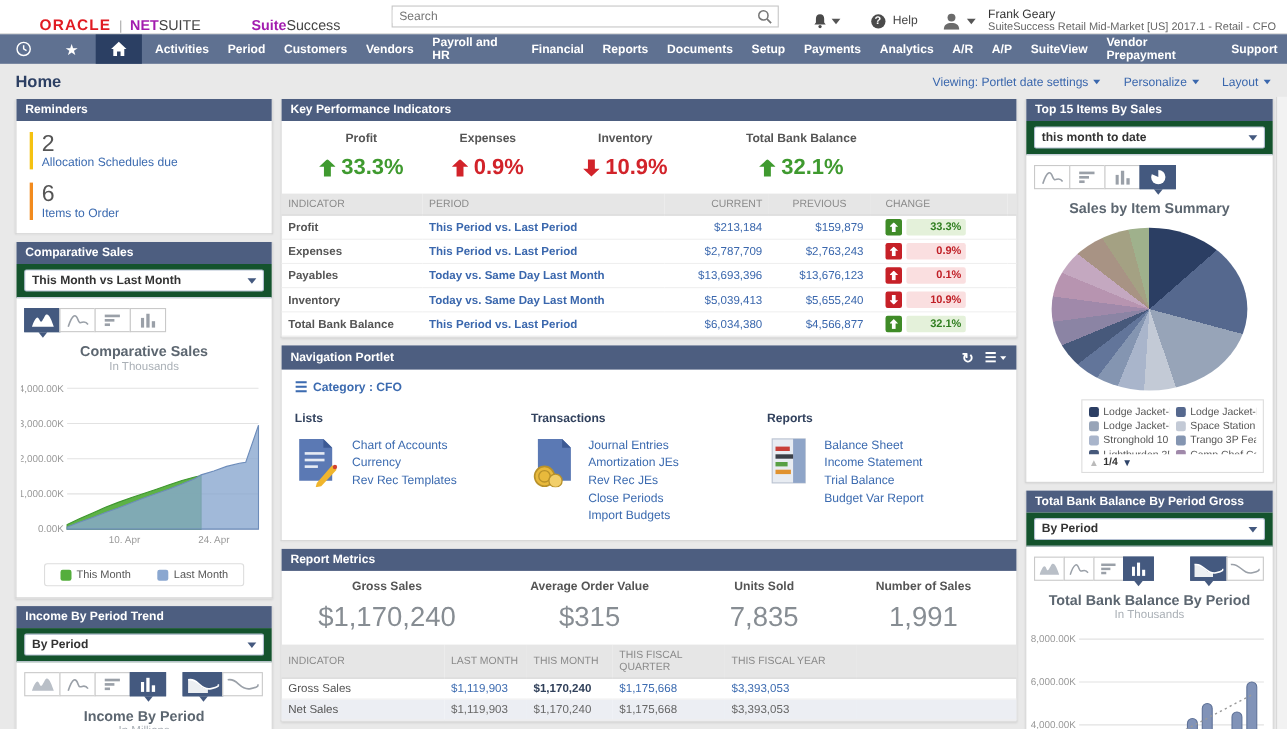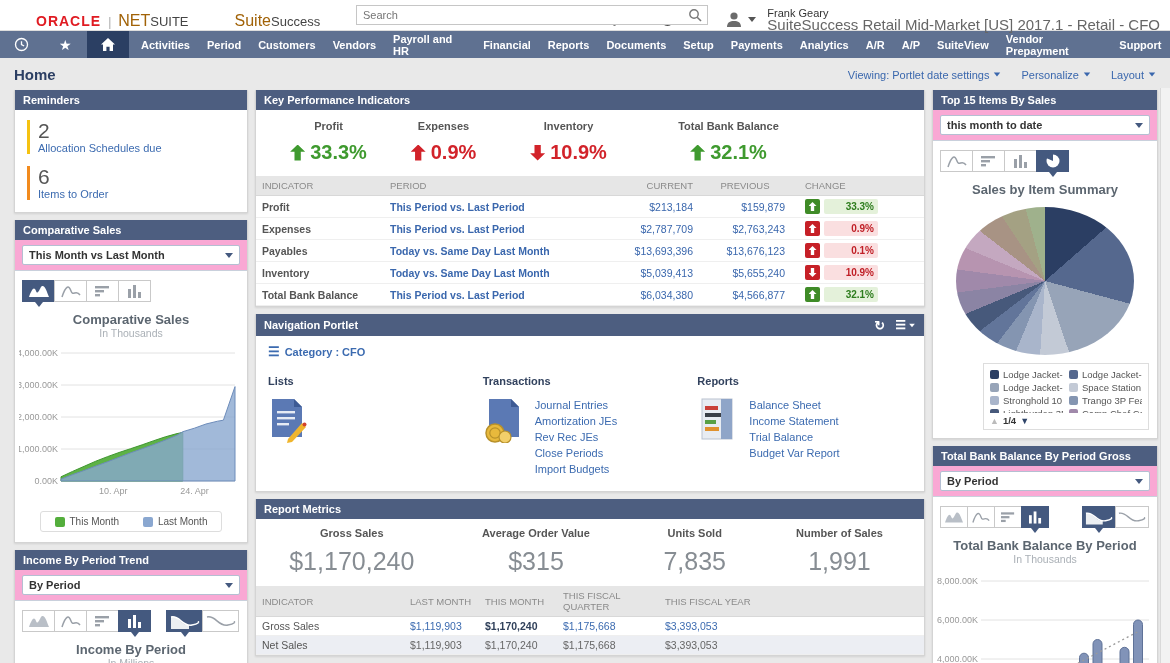--- a/index.html
+++ b/index.html
@@ -4,33 +4,33 @@
 <style>
   html,body{margin:0;padding:0}
   body{width:1170px;height:663px;overflow:hidden;background:#e9e9e9;
        font-family:"Liberation Sans",sans-serif;font-size:11px;color:#333;position:relative}
   a{text-decoration:none;cursor:pointer}
   
   .topbar{height:30px;background:#fff;display:flex;align-items:flex-end;position:relative;border-bottom:1px solid #ddd}
   .brand{display:flex;align-items:baseline;margin-left:36px}
   .oracle{color:#e01b22;font-weight:bold;font-size:14px;letter-spacing:1px}
   .bsep{color:#aaa;margin:0 7px;font-size:12px}
-  .ns-b,.pr-b{font-weight:normal;font-size:16px;color:#a16207}
+  .ns-b,.pr-b{font-weight:bold;font-size:13px;color:#a21caf}
   .ns-r,.pr-r{font-size:13px;color:#444}
   .product{margin-left:46px}
   .search-wrap{position:absolute;left:356px;top:5px;width:352px;height:20px;border:1px solid #c6c6c6;background:#fff;display:flex;align-items:center;box-sizing:border-box}
   .search-input{flex:1;border:none;outline:none;font-size:11px;color:#555;padding:0 6px;font-family:inherit}
   .search-icon{margin-right:5px;display:flex}
   .topbar-right{margin-left:auto;display:flex;align-items:center;gap:7px;padding-right:10px}
   .caret{display:inline-block;width:0;height:0;border-left:4px solid transparent;border-right:4px solid transparent;border-top:5px solid #555}
   .help-circ{width:13px;height:13px;border-radius:50%;background:#4a4a4a;color:#fff;font-size:10px;font-weight:bold;display:inline-flex;align-items:center;justify-content:center}
   .help-lbl{color:#444;margin-right:14px}
   .user-block{line-height:11px;margin-left:4px}
   .user-name{font-size:11px;color:#333}
-  .user-role{font-size:15px;color:#666}
+  .user-role{font-size:10px;color:#666}
   
   .navbar{height:27px;background:#5f7191;display:flex;align-items:stretch}
   .nav-iconbtn{width:44px;display:flex;align-items:center;justify-content:center;color:#fff;cursor:pointer}
   .nav-iconbtn.home{background:#2b3f63;width:42px}
   .nav-star{font-size:14px;color:#fff}
   .nav-links{display:flex;align-items:stretch;margin-left:4px}
   .nav-links a{color:#fff;font-weight:bold;font-size:11px;padding:0 8.5px;display:flex;align-items:center}
   
   .page-head{display:flex;align-items:center;padding:8px 14px 7px}
   .home-title{font-size:15px;font-weight:bold;color:#2c3f63}
@@ -39,21 +39,21 @@
   .ph-link .caret{border-top-color:#3a67ad;transform:scale(.8)}
   
   .dashboard{display:flex;gap:7px;padding:0 12px 0 14px;align-items:flex-start}
   .col-left{width:234px;flex:none}.col-mid{width:670px;flex:none}.col-right{width:226px;flex:none}
   .portlet{background:#fff;border:1px solid #d4d4d4;border-top:none;margin-bottom:7px;box-shadow:0 1px 2px rgba(0,0,0,.1)}
   .phead{background:#4d5e80;color:#fff;font-weight:bold;font-size:11px;padding:4px 8px;display:flex;align-items:center}
   .phead .hicons{margin-left:auto;display:flex;gap:10px;align-items:center}
   .hicon{color:#fff;font-size:13px;line-height:1;cursor:pointer}
   .hmenu{display:flex;align-items:center;gap:2px;font-size:12px;cursor:pointer}
   .hmenu .caret{border-top-color:#fff;transform:scale(.7)}
-  .select-bar{background:#f9a8d4;padding:5px 7px;border-bottom:1px solid #c9d0dc}
+  .select-bar{background:#14532d;padding:5px 7px;border-bottom:1px solid #c9d0dc}
   .fake-select{background:#fff;border:1px solid #b4bfd2;border-radius:2px;height:18px;display:flex;align-items:center;padding:0 6px;font-size:11px;font-weight:bold;color:#333;cursor:pointer}
   .fake-select .caret{margin-left:auto;border-top-color:#44597f}
   
   .chart-icons{display:flex;padding:9px 8px 10px;align-items:center}
   .icon-btn{width:33px;height:22px;border:1px solid #c9c9c9;background:#fff;display:flex;align-items:center;justify-content:center;margin-left:-1px;position:relative;cursor:pointer;box-sizing:border-box}
   .icon-btn.sel{background:#44597f;border-color:#44597f}
   .icon-btn.sel::after{content:'';position:absolute;left:50%;margin-left:-4px;bottom:-6px;border-left:4px solid transparent;border-right:4px solid transparent;border-top:5px solid #44597f}
   .icon-btn svg{display:block}
   .tr-group{margin-left:auto;display:flex}
   .chart-title{text-align:center;font-weight:bold;color:#5c6670;font-size:13px;line-height:15px}
@@ -527,20 +527,25 @@
                 <svg width="40" height="46" viewBox="0 0 40 46">
                     <path d="M4 2 L26 2 L34 10 L34 40 L4 40 Z" fill="#5b79b4"></path>
                     <path d="M26 2 L26 10 L34 10 Z" fill="#3d5a94"></path>
                     <rect x="9" y="14" width="18" height="2.4" fill="#fff" opacity=".85"></rect>
                     <rect x="9" y="20" width="18" height="2.4" fill="#fff" opacity=".85"></rect>
                     <rect x="9" y="26" width="12" height="2.4" fill="#fff" opacity=".85"></rect>
                     <path d="M20 42 L34 26 L38 30 L24 45 L19 46 Z" fill="#f0b52c"></path>
                     <circle cx="36.5" cy="27.5" r="2" fill="#d2422e"></circle>
                   </svg>
               </span>
+              <div class="np-links">
+                <a>Chart of Accounts</a>
+                <a>Currency</a>
+                <a>Rev Rec Templates</a>
+              </div>
             </div>
           </div>
           <div class="np-group">
             <div class="np-heading">Transactions</div>
             <div class="np-row">
               <span class="np-icon">
                 <svg width="40" height="46" viewBox="0 0 40 46">
                     <path d="M6 2 L28 2 L36 10 L36 40 L6 40 Z" fill="#5b79b4"></path>
                     <path d="M28 2 L28 10 L36 10 Z" fill="#3d5a94"></path>
                     <circle cx="12" cy="36" r="9" fill="#e8b93c" stroke="#b8912a" stroke-width="1.5"></circle>

